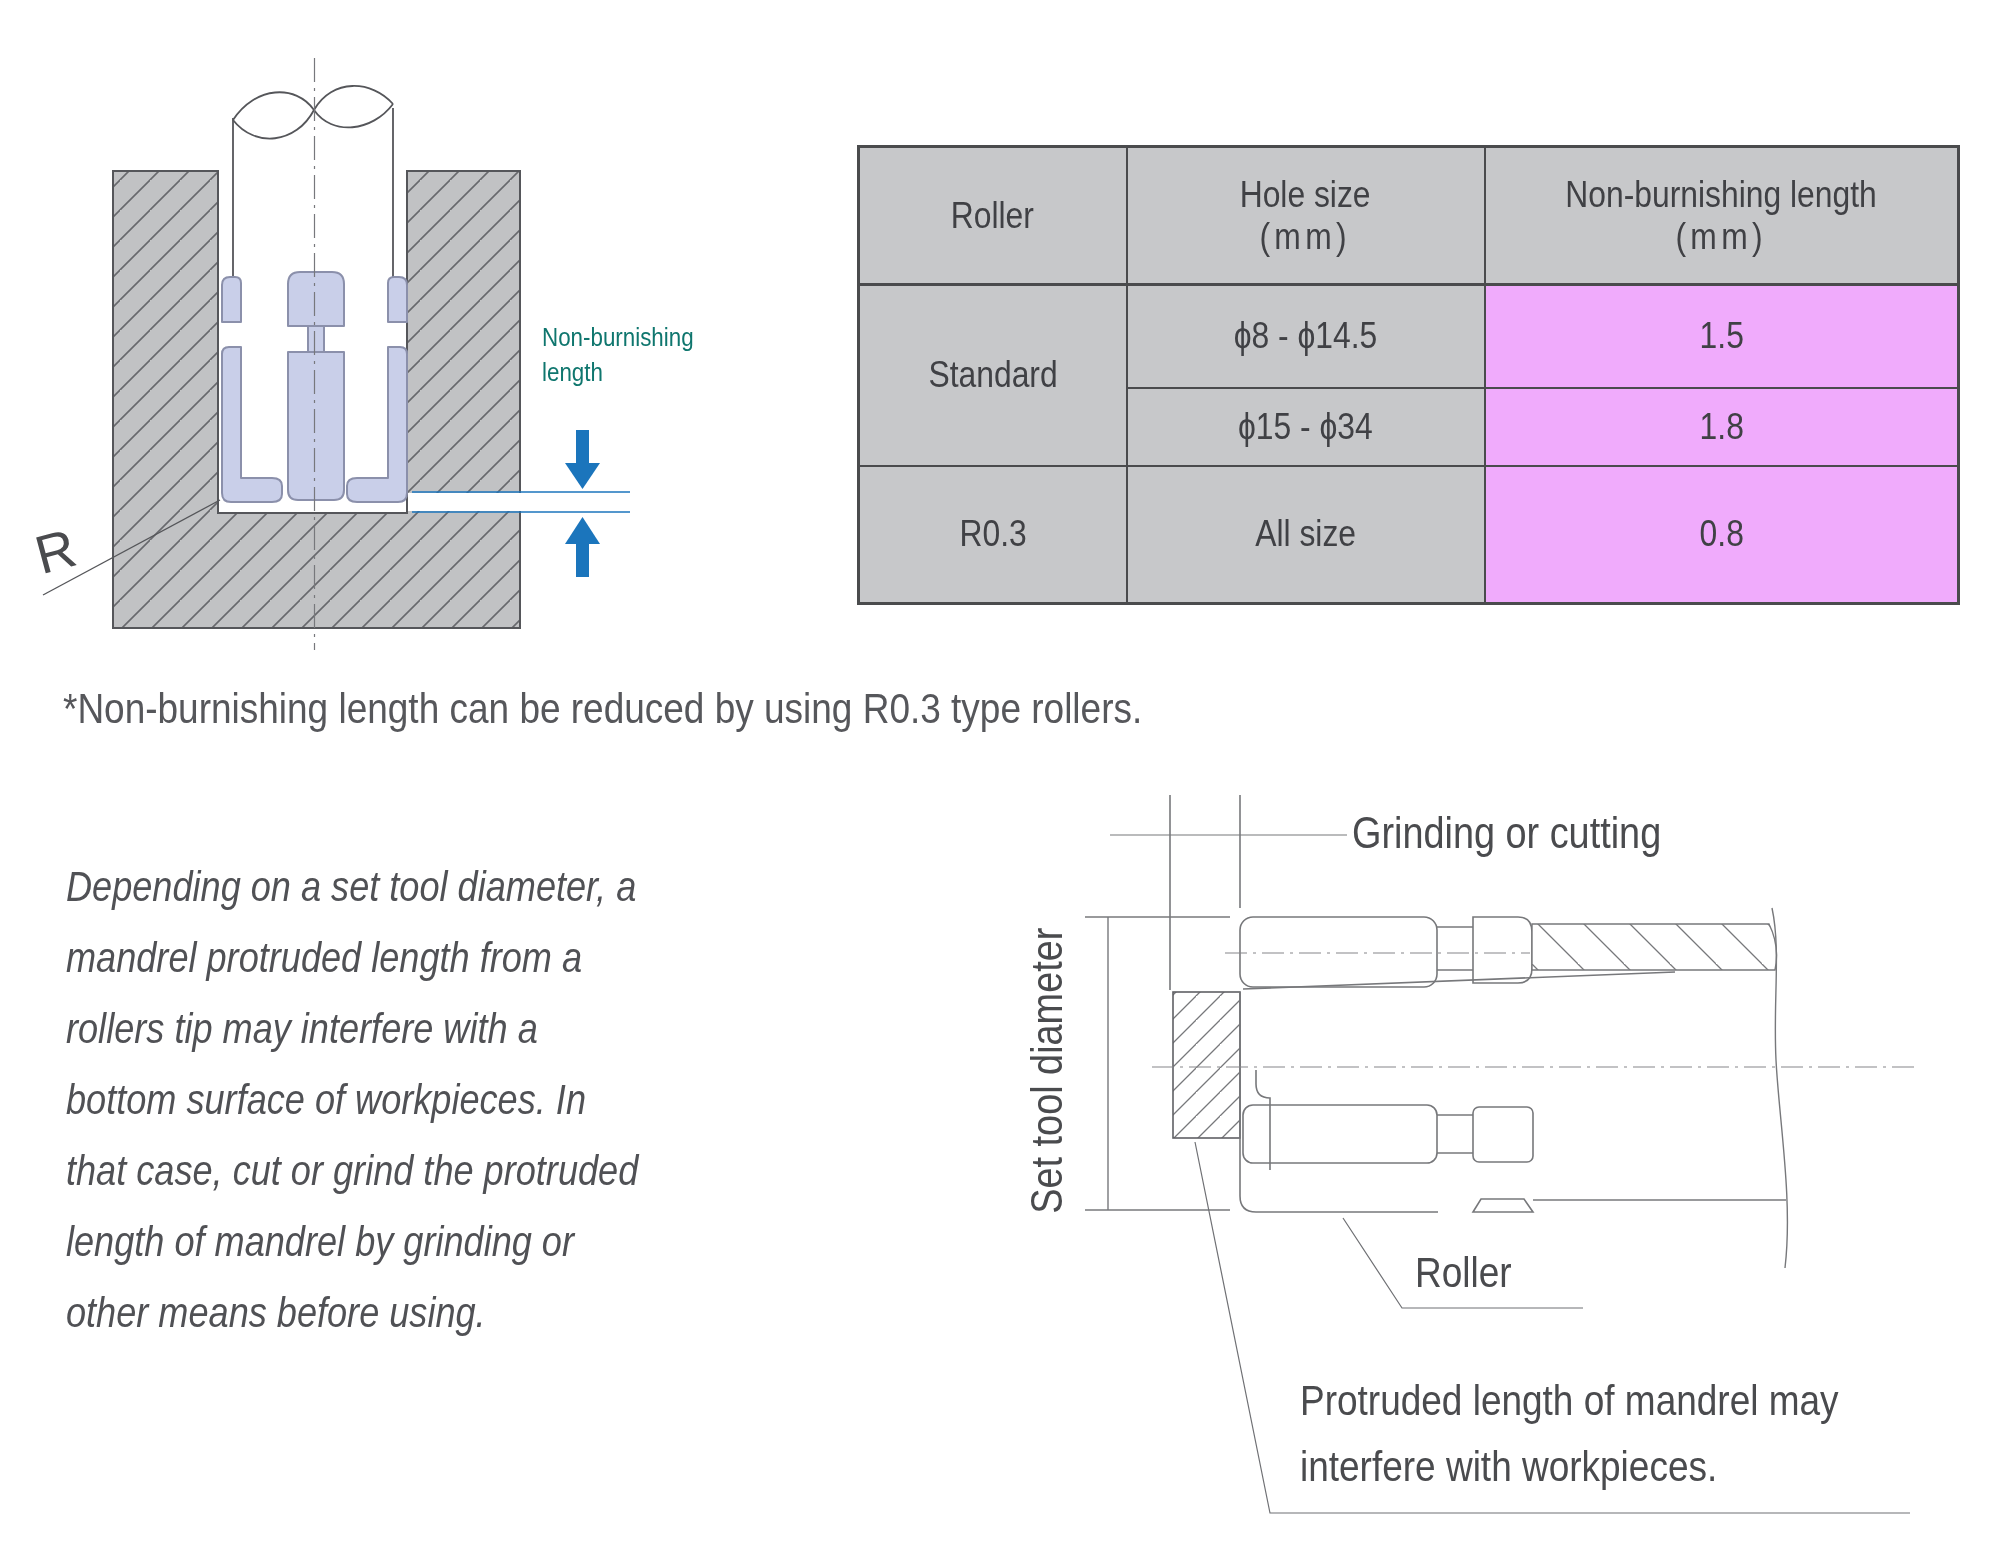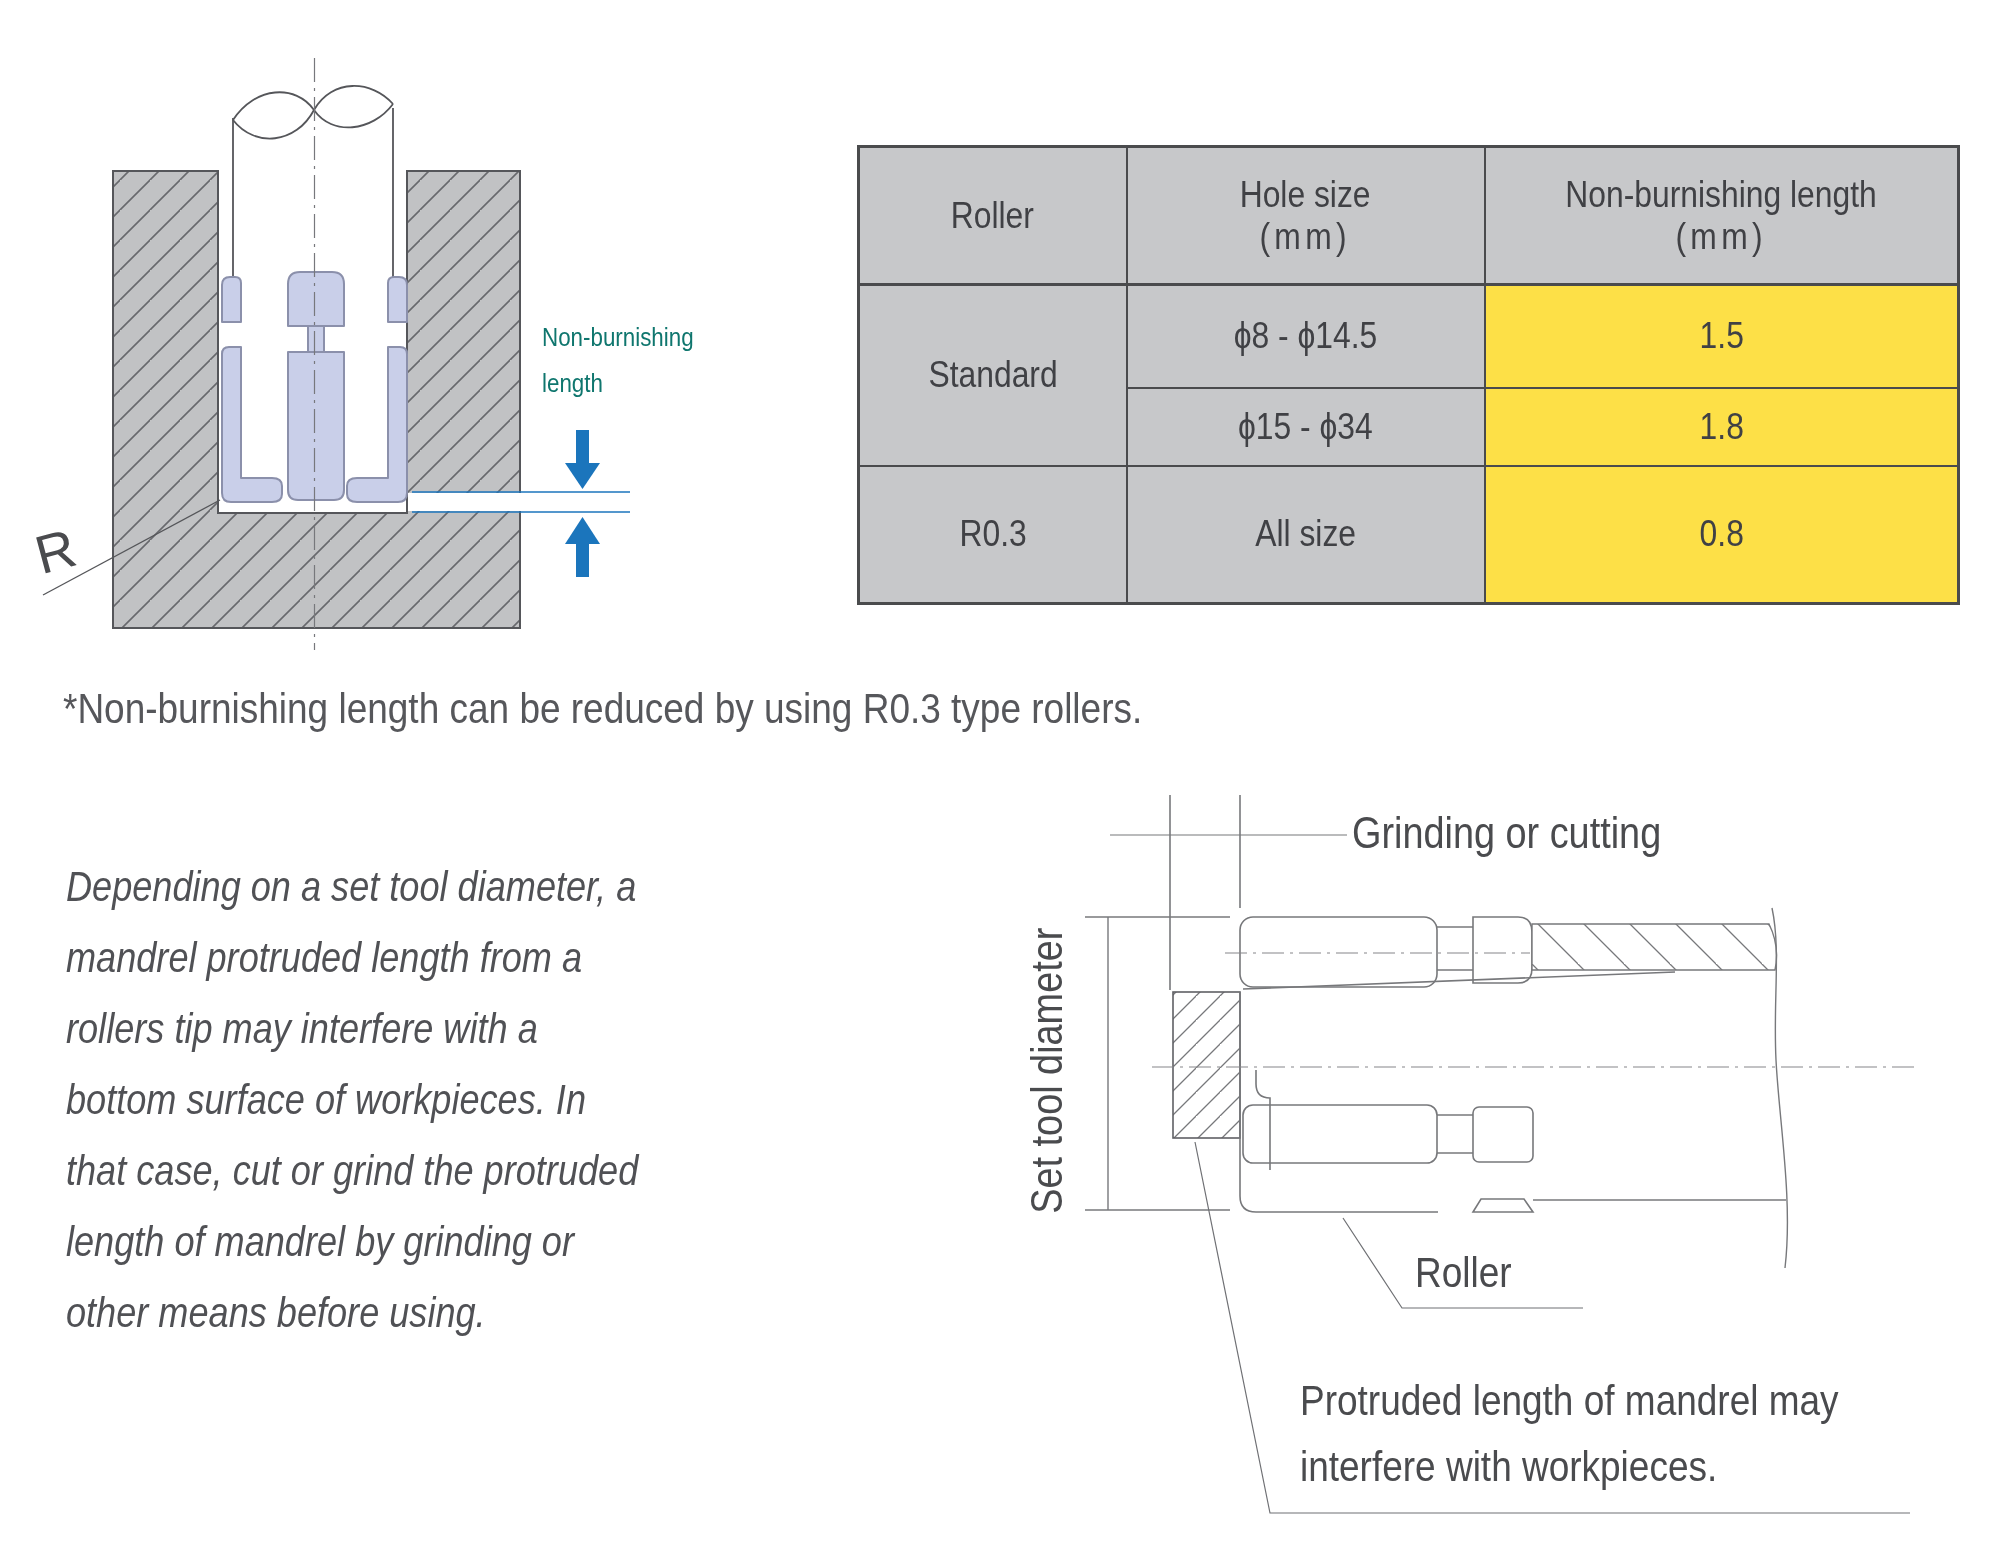--- a/index.html
+++ b/index.html
@@ -8,21 +8,21 @@
   .abs{position:absolute;}
   .cx{display:inline-block;transform:scaleX(0.86);transform-origin:0 50%;white-space:nowrap;}
   .cxc{display:inline-block;transform:scaleX(0.86);transform-origin:50% 50%;white-space:nowrap;}
 
   
   .spec-table{position:absolute;left:857px;top:145px;border-collapse:collapse;table-layout:fixed;}
   .spec-table th,.spec-table td{border:2px solid #4a4b4d;background:#c7c8ca;text-align:center;
        vertical-align:middle;font-size:37px;font-weight:normal;color:#404145;padding:0;}
   .spec-table{border:3px solid #4a4b4d;}
   .spec-table tr.hdr th{border-bottom:3px solid #4a4b4d;}
-  .spec-table td.val{background:#fde047;margin-left:44px;}
+  .spec-table td.val{background:#f0abfc;margin-left:44px;}
   .spec-table .unit{letter-spacing:5px;}
 
   
   .note{position:absolute;left:63px;top:684px;font-size:43px;color:#56575b;}
   .para{position:absolute;left:66px;top:851px;font-size:42px;color:#505155;}
   .para div{line-height:71px;height:71px;font-style:italic;}
 
   .blue-label{position:absolute;left:542px;font-size:26px;color:#0f766e;}
   .r-label{position:absolute;left:36px;top:520px;font-size:54px;color:#4a4b4e;
            transform:rotate(-15deg);}
@@ -71,21 +71,21 @@
     <line x1="412" y1="492" x2="630" y2="492" stroke="#1b75bc" stroke-width="1.6"></line>
     <line x1="412" y1="512" x2="630" y2="512" stroke="#1b75bc" stroke-width="1.6"></line>
     <rect x="576" y="430" width="13" height="34"></rect>
     <path d="M565,463 H600 L582.5,489 Z"></path>
     <path d="M565,544 H600 L582.5,517 Z"></path>
     <rect x="576" y="543" width="13" height="34"></rect>
   </g>
 </svg>
 
 <div class="blue-label" style="top:322px;"><span class="cx">Non-burnishing</span></div>
-<div class="blue-label" style="top:368px;text-decoration:underline;"><span class="cx">length</span></div>
+<div class="blue-label" style="top:357px;text-decoration:underline;"><span class="cx">length</span></div>
 <div class="r-label">R</div>
 
 <table class="spec-table">
   <colgroup>
       <col style="width:268px">
       <col style="width:358px">
       <col style="width:474px">
     </colgroup>
   <tbody>
       <tr class="hdr" style="height:138px;">

